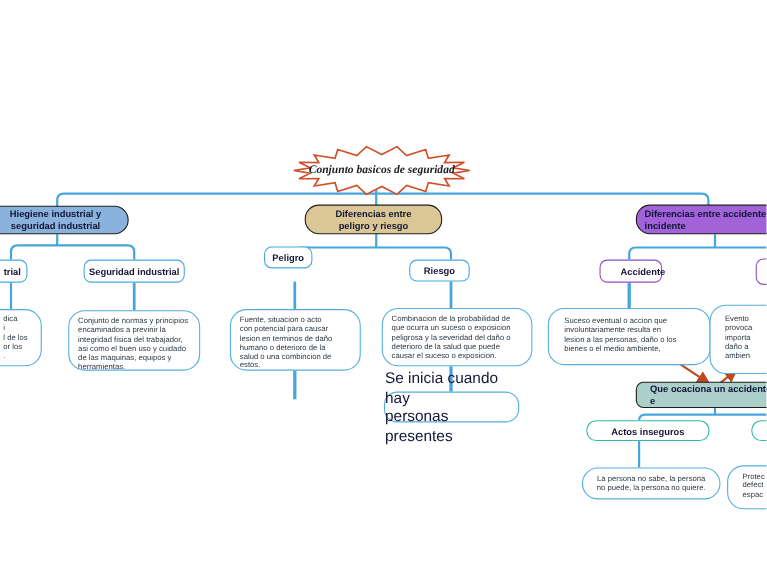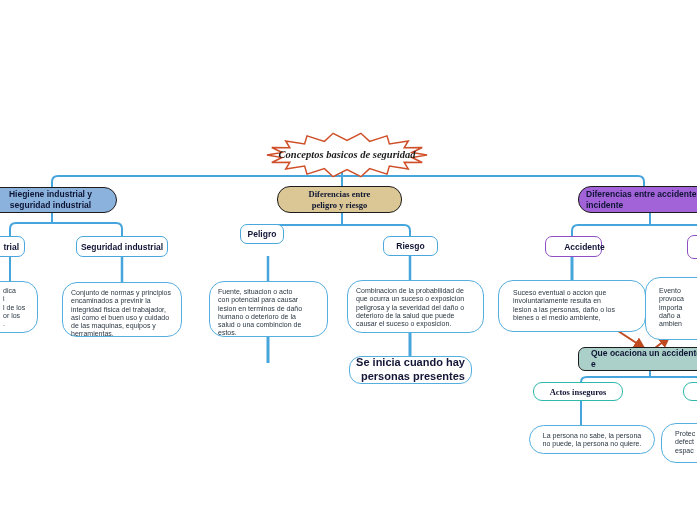--- a/index.html
+++ b/index.html
@@ -10,22 +10,22 @@
   .branch{border:1.7px solid #1c1c1c;border-radius:13px;display:flex;align-items:center;
           justify-content:center;font-weight:bold;font-size:8.5px;line-height:1.25;
           color:#0e1433;text-align:center;white-space:pre-line;}
   .node{border:1.5px solid #4aa7de;border-radius:7px;display:flex;align-items:center;
         justify-content:center;font-weight:bold;font-size:8.5px;color:#141637;}
   .node.purple{border-color:#8f4fc2;padding-left:22px;}
   .node.teal{border-color:#2fb8ac;}
   .bubble{border:1.3px solid #55aede;border-radius:15px;font-size:7px;line-height:1.18;
           color:#2a3642;white-space:pre-line;padding:6px 8px;}
   .note{border:1.5px solid #55aede;border-radius:12px;display:flex;align-items:center;
-        justify-content:center;font-weight:bold;font-size:11px;color:#141637;
-        text-align:right;white-space:pre-line;line-height:1.25;}
+        justify-content:center;font-weight:normal;font-size:14px;color:#141637;
+        text-align:left;white-space:pre-line;line-height:1.25;}
   .star-title{position:absolute;z-index:2;left:277px;top:142px;width:140px;height:24px;
           display:flex;align-items:center;justify-content:center;text-align:center;
           font-family:"Liberation Serif",serif;font-style:italic;font-weight:bold;
           font-size:10.5px;color:#1c1c1c;}
   .tl{justify-content:flex-start;text-align:left;}
 </style>
 </head>
 <body>
 
 <div id="stage">
@@ -59,21 +59,21 @@
     </g>
 
     <g stroke="#bf4a20" stroke-width="2" fill="none">
       <path d="M 612 327 L 644 348" marker-end="url(#ah)"></path>
       <path d="M 650 352 L 669 337" marker-end="url(#ah)"></path>
     </g>
 
     <polygon fill="#ffffff" stroke="#cf4f28" stroke-width="1.5" points="427,155 412,157.5 422.2,162.5 404.2,162.3 408.3,169.1 389.4,166.1 387,174.1 369.6,168.6 360.9,176.7 347,169.5 333.1,176.7 324.4,168.6 307,174.1 304.6,166.1 285.7,169.1 289.8,162.3 271.8,162.5 282,157.5 267,155 282,152.5 271.8,147.5 289.8,147.8 285.7,140.9 304.6,143.9 307,135.9 324.4,141.4 333.1,133.3 347,140.5 360.9,133.3 369.6,141.4 387,135.9 389.4,143.9 408.3,140.9 404.2,147.8 422.2,147.5 412,152.5"></polygon>
   </svg>
 
-  <div class="star-title">Conceptos basicos de seguridad</div>
+  <div class="star-title">Conjunto basicos de seguridad</div>
 
   <div class="branch" style="left:-16px;top:187px;width:133px;height:26px;background:#8ab2dc;">Hiegiene industrial y
 seguridad industrial</div>
 
   <div class="node" style="left:-60px;top:236px;width:85px;height:21px;justify-content:flex-end;padding-right:5px;">trial</div>
 
   <div class="bubble" style="left:-80px;top:281px;width:118px;height:52px;padding:5px 4px 5px 82px;">dica
 i
 l de los
 or los
@@ -81,26 +81,26 @@
 
   <div class="node" style="left:76px;top:236px;width:92px;height:21px;">Seguridad industrial</div>
 
   <div class="bubble" style="left:62px;top:282px;width:120px;height:55px;">Conjunto de normas y principios
 encaminados a previnir la
 integridad fisica del trabajador,
 asi como el buen uso y cuidado
 de las maquinas, equipos y
 herramientas.</div>
 
-  <div class="branch" style="left:277px;top:186px;width:125px;height:27px;background:#dbc795;font-family:Liberation Serif, serif;">Diferencias entre
+  <div class="branch" style="left:277px;top:186px;width:125px;height:27px;background:#dbc795;">Diferencias entre
 peligro y riesgo</div>
 
   <div class="node" style="left:240px;top:224px;width:44px;height:20px;">Peligro</div>
 
-  <div class="node" style="left:383px;top:236px;width:55px;height:20px;text-align:right;">Riesgo</div>
+  <div class="node" style="left:372px;top:236px;width:55px;height:20px;text-align:right;">Riesgo</div>
 
   <div class="bubble" style="left:209px;top:281px;width:119px;height:56px;">Fuente, situacion o acto
 con potencial para causar
 lesion en terminos de daño
 humano o deterioro de la
 salud o una combincion de
 estos.</div>
 
   <div class="bubble" style="left:347px;top:280px;width:137px;height:53px;">Combinacion de la probabilidad de
 que ocurra un suceso o exposicion
@@ -125,21 +125,21 @@
 bienes o el medio ambiente,</div>
 
   <div class="bubble" style="left:645px;top:277px;width:70px;height:63px;padding:9px 2px 5px 13px;">Evento
 provoca
 importa
 daño a
 ambien</div>
 
   <div class="branch tl" style="left:578px;top:347px;width:130px;height:24px;background:#abd0c9;border-radius:7px;padding-left:12px;">Que ocaciona un accidente e</div>
 
-  <div class="node teal" style="left:533px;top:382px;width:90px;height:19px;border-radius:9px;font-family:Liberation Serif, serif;">Actos inseguros</div>
+  <div class="node teal" style="left:533px;top:382px;width:112px;height:19px;border-radius:9px;">Actos inseguros</div>
 
   <div class="node teal" style="left:683px;top:382px;width:40px;height:19px;border-radius:9px;"></div>
 
   <div class="bubble" style="left:529px;top:425px;width:126px;height:29px;text-align:center;padding:6px 4px;">La persona no sabe, la persona
 no puede, la persona no quiere.</div>
 
   <div class="bubble" style="left:661px;top:423px;width:60px;height:40px;padding:6px 2px 5px 13px;">Protec
 defect
 espac</div>
 

